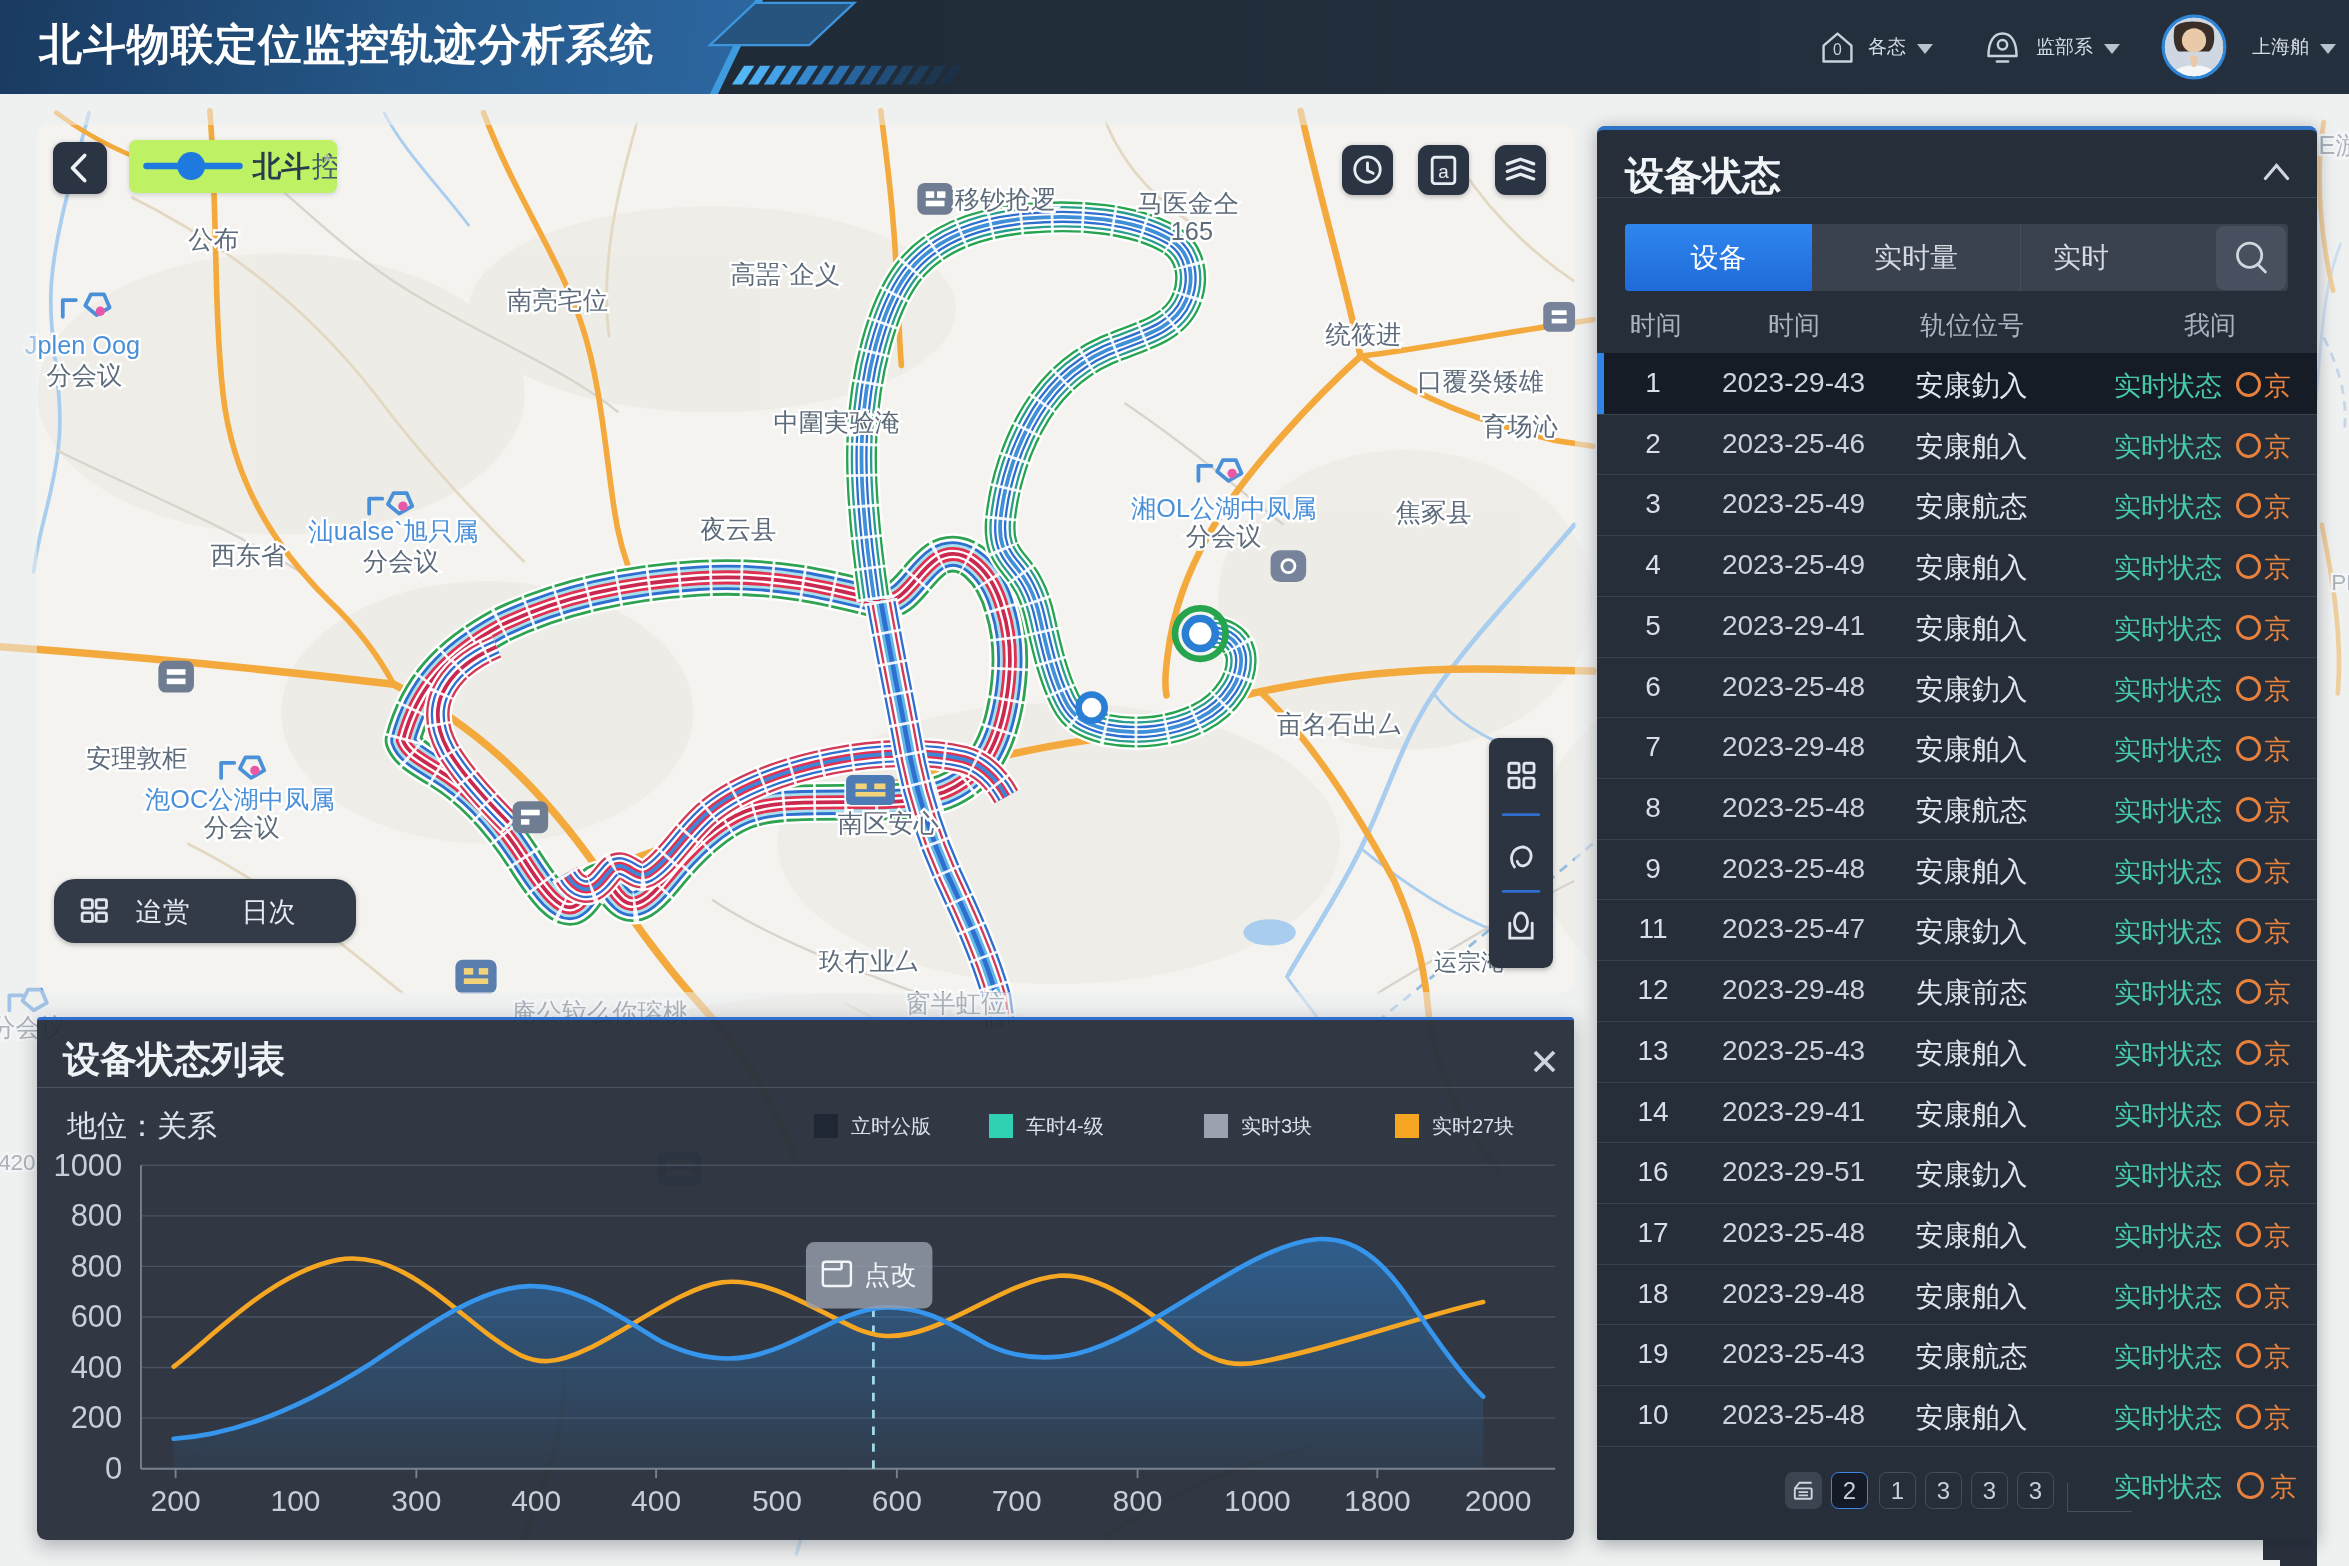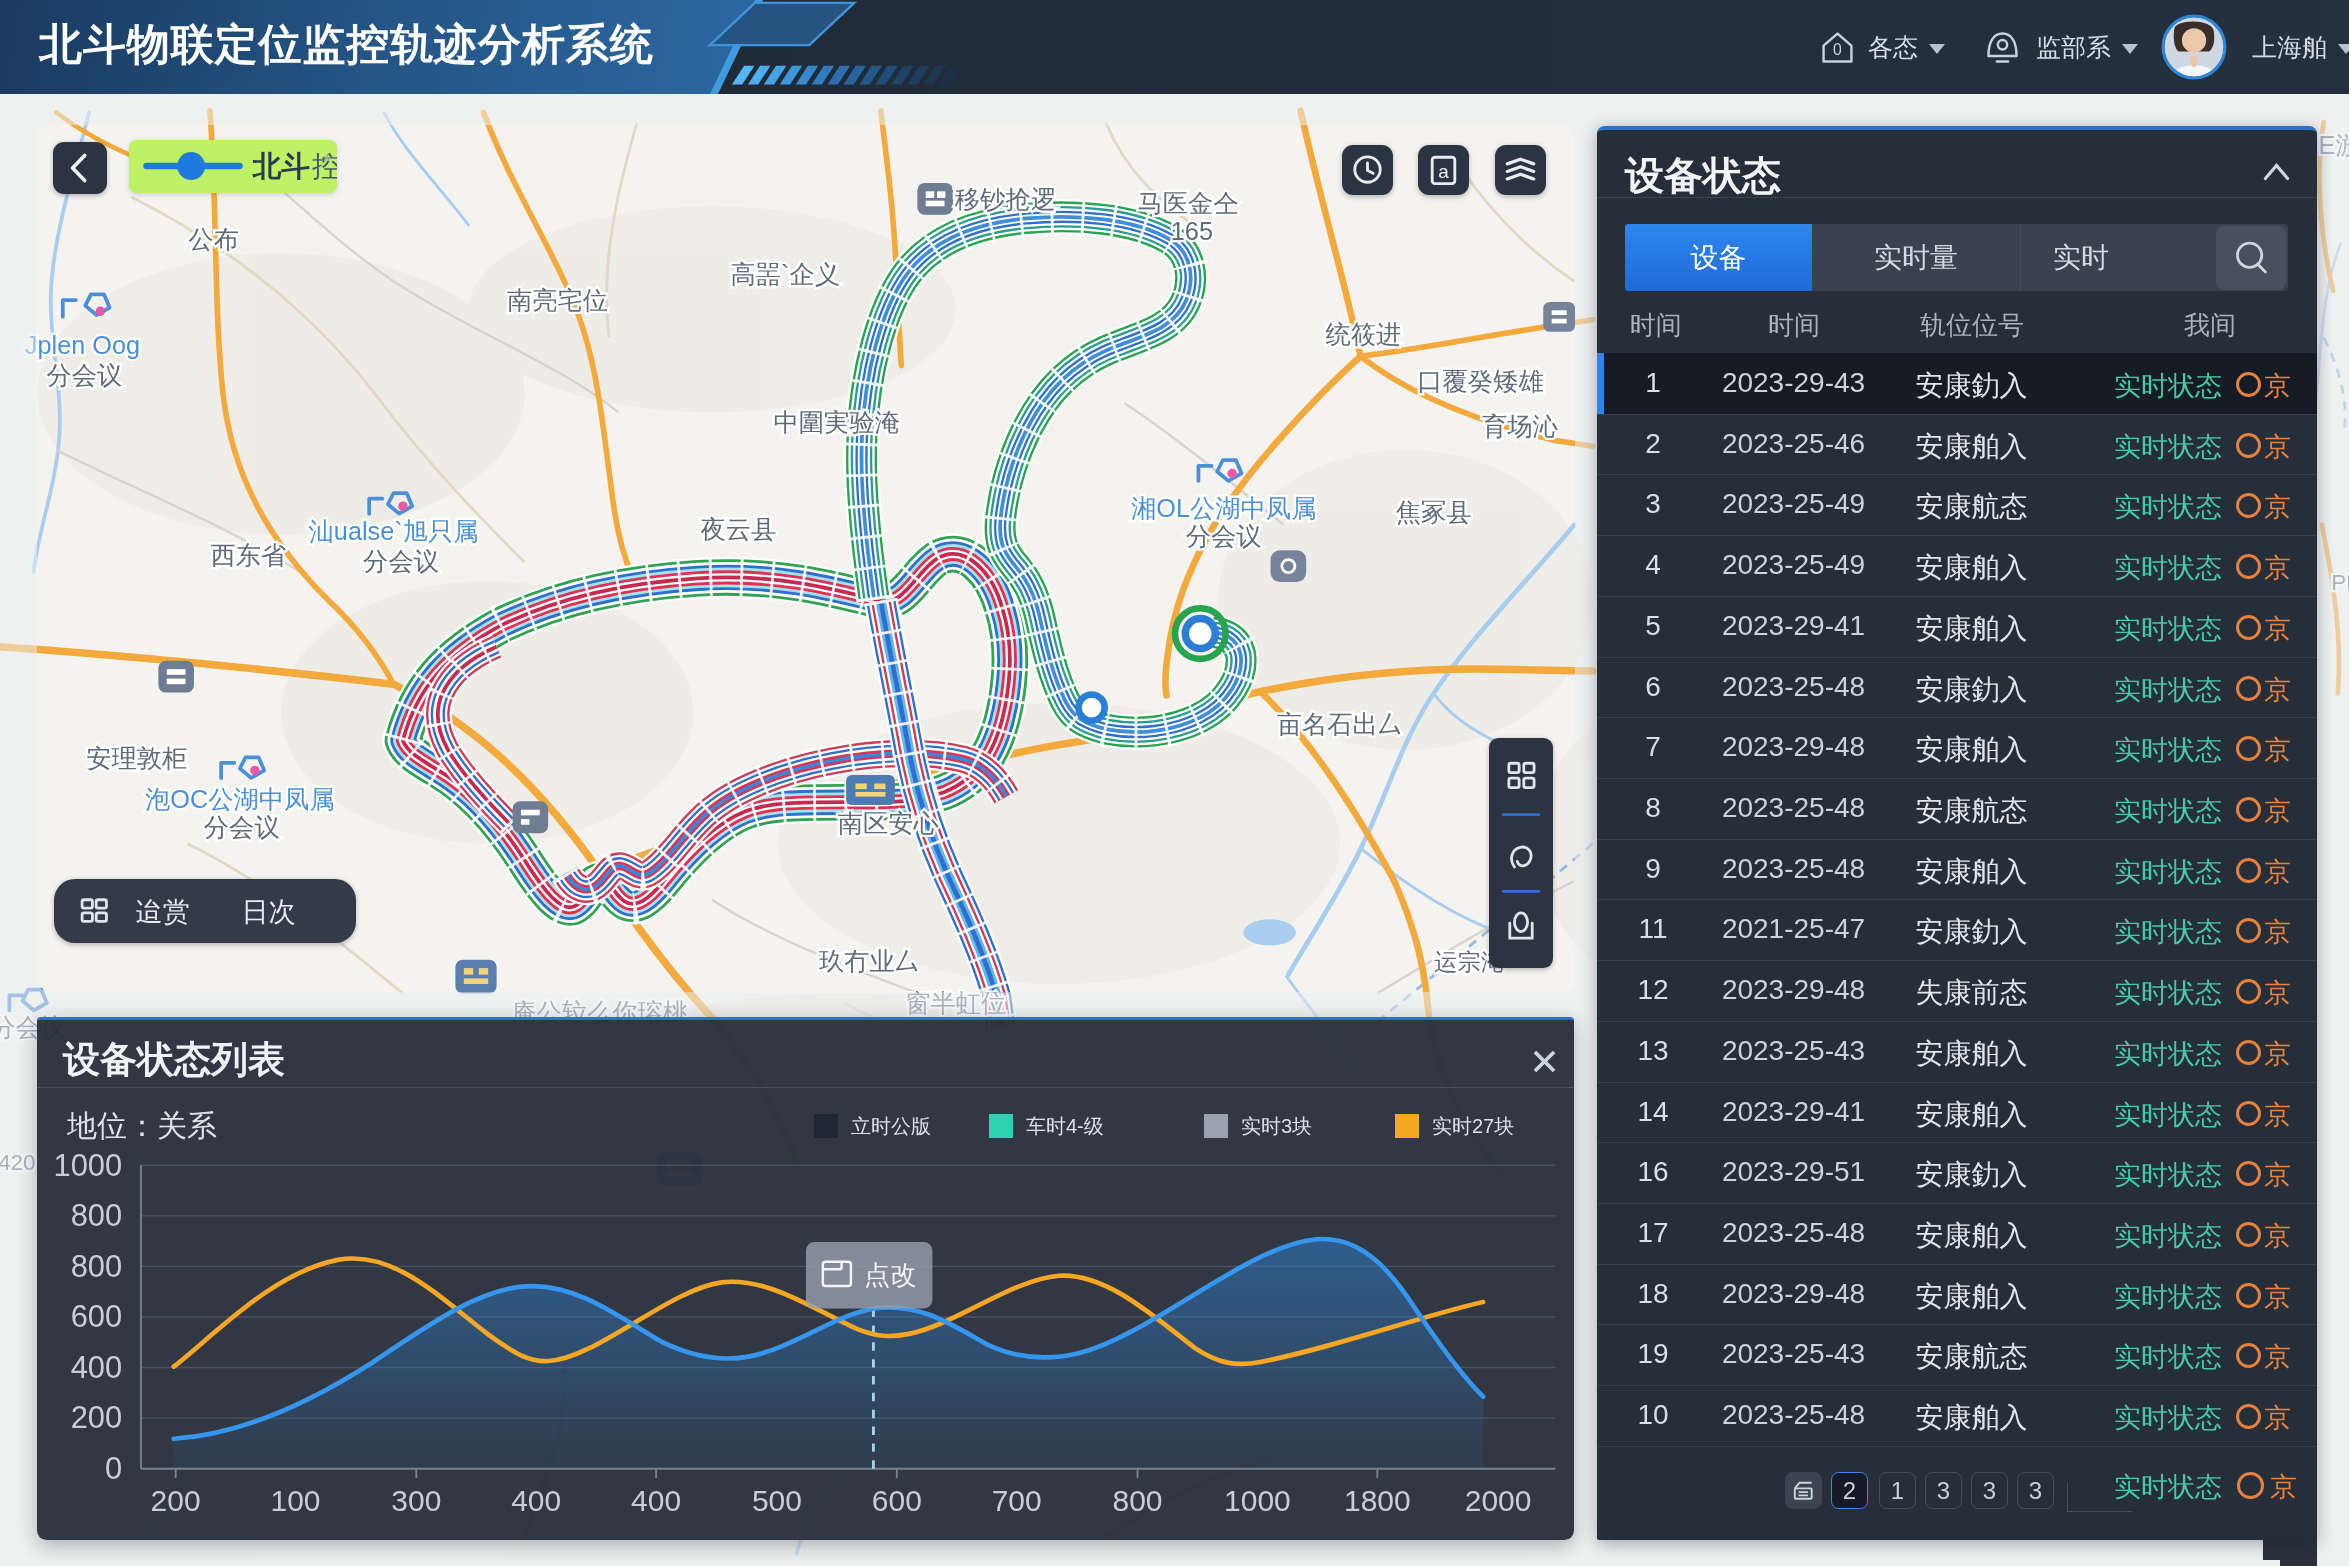--- a/index.html
+++ b/index.html
@@ -7,21 +7,21 @@
   .abs{position:absolute;}
   #stage{position:relative;width:2350px;height:1567px;}
   
   #hdr{left:0;top:0;width:2350px;height:94px;background:linear-gradient(90deg,#1d2733 0%,#232e3c 60%,#25303e 100%);}
   #hdr .blueband{position:absolute;left:0;top:0;width:778px;height:94px;
     background:linear-gradient(100deg,#1a3a60 0%,#245686 50%,#2d68a2 100%);
     clip-path:polygon(0 0,761px 0,716px 100%,0 100%);}
   #hdr .edge{position:absolute;left:0;top:0;width:778px;height:94px;
     background:#3f9be0;clip-path:polygon(755px 0,763px 0,718px 100%,710px 100%);}
   #hdr .title{position:absolute;left:39px;top:16px;font-size:43px;font-weight:bold;color:#fff;letter-spacing:0.9px;white-space:nowrap;}
-  .hitem{position:absolute;top:0;height:94px;display:flex;align-items:center;color:#d5dde6;font-size:25px;white-space:nowrap;justify-content:flex-end;}
+  .hitem{position:absolute;top:0;height:94px;display:flex;align-items:center;color:#d5dde6;font-size:19px;white-space:nowrap;justify-content:flex-end;}
   .caret{width:0;height:0;border-left:8.4px solid transparent;border-right:8.4px solid transparent;border-top:10.3px solid #b9c3cf;margin-left:11.2px;margin-top:3.7px;}
   
   .mbtn{position:absolute;background:#2b3442;border-radius:11.2px;box-shadow:0 1.9px 5.6px rgba(0,0,0,.25);}
   
   #rp{left:1597px;top:126px;width:720px;height:1410px;background:#262e3a;border-radius:7.5px 7.5px 1.9px 1.9px;border-top:4.7px solid #2e74c8;box-shadow:0 3.7px 17px rgba(20,30,45,.35);}
   #rp .hd{position:absolute;left:28px;top:19px;font-size:39px;font-weight:bold;color:#f2f5f8;}
   #rp .divider{position:absolute;left:0;top:67px;width:720px;height:0.9px;background:#3a4350;}
   .tabs{position:absolute;left:28px;top:94px;width:663px;height:67px;background:#3a4250;border-radius:3.7px;overflow:hidden;}
   .tab1{position:absolute;left:0;top:0;width:187px;height:67px;background:linear-gradient(180deg,#2f86ee,#1f6ad8);color:#fff;font-size:28px;display:flex;align-items:center;justify-content:center;}
   .tab2{position:absolute;left:187px;top:0;width:208px;height:67px;color:#d4dae2;font-size:28px;display:flex;align-items:center;justify-content:center;border-right:0.9px solid #444d5b;}
@@ -526,21 +526,21 @@
           <div class="c1">9</div>
           <div class="c2">2023-25-48</div>
           <div class="c3">安康舶入</div>
           <div class="st">实时状态</div>
           <div class="ring"></div>
           <div class="jing">京</div>
         </div>
         <div class="rsep" style="top:546px"></div>
         <div class="row" style="top:546px;">
           <div class="c1">11</div>
-          <div class="c2">2021-25-47</div>
+          <div class="c2">2023-25-47</div>
           <div class="c3">安康釛入</div>
           <div class="st">实时状态</div>
           <div class="ring"></div>
           <div class="jing">京</div>
         </div>
         <div class="rsep" style="top:607px"></div>
         <div class="row" style="top:607px;">
           <div class="c1">12</div>
           <div class="c2">2023-29-48</div>
           <div class="c3">失康前态</div>

